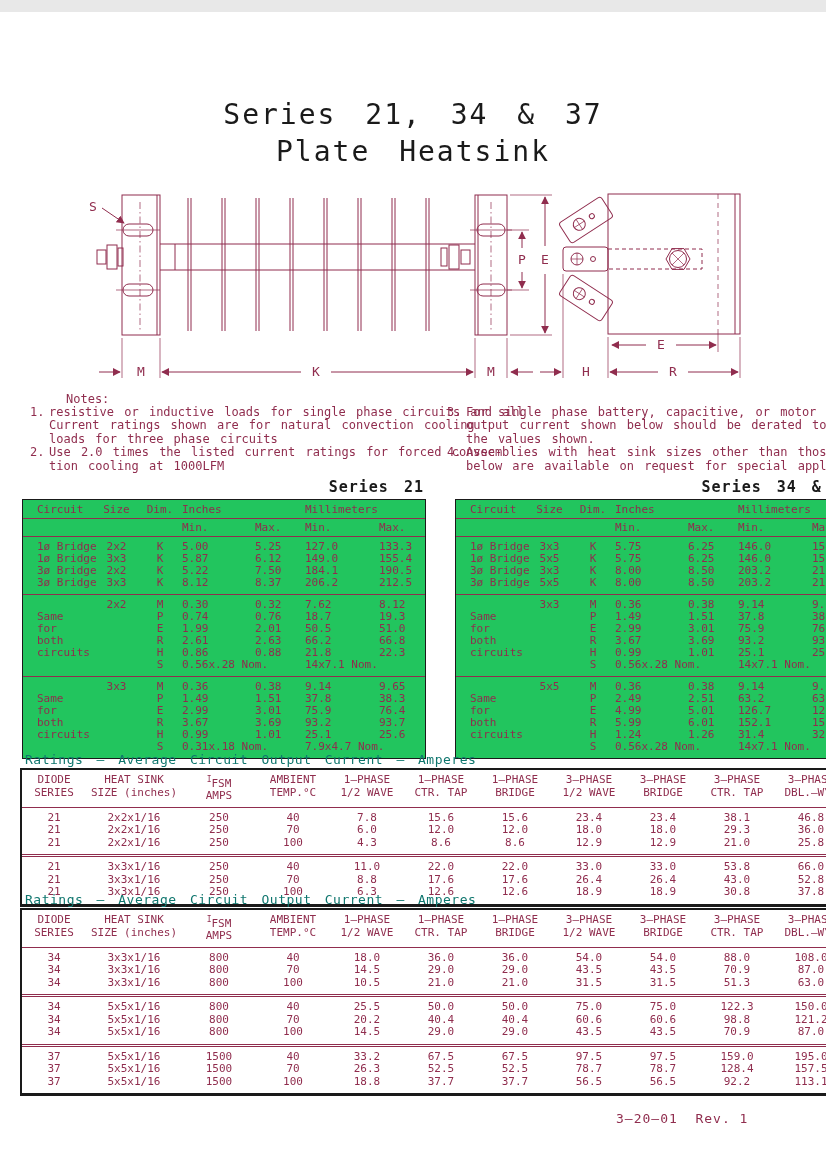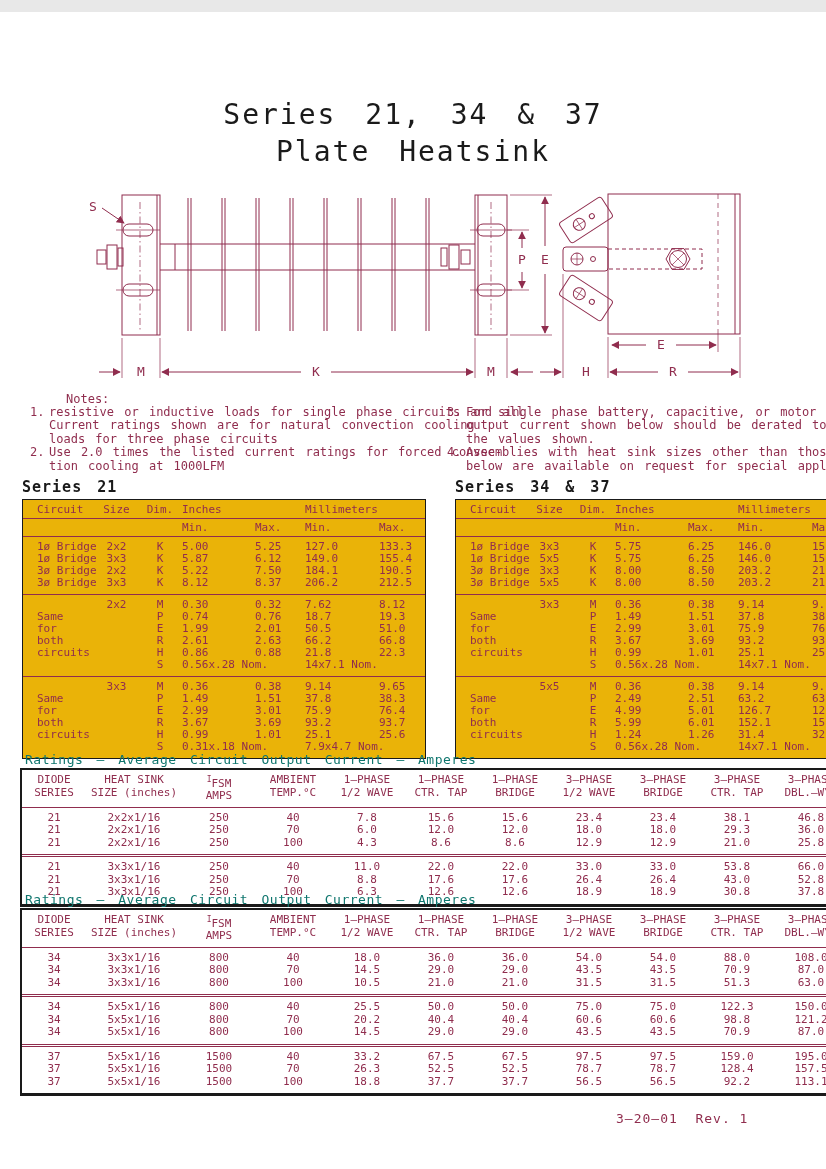--- a/index.html
+++ b/index.html
@@ -20,26 +20,26 @@
 
   .notes-head { left:30px; top:380px; font-size:12px; color:#902d4e;padding-left:36px; }
   .notes { font-size:12px; color:#902d4e; line-height:13.4px; word-spacing:3px; white-space:nowrap; }
   .notes .note { display:flex; }
   .notes .num { width:19px; flex:none; }
   #notes-left  { left:30px;  top:394px; }
   #notes-right { left:447px; top:394px; }
 
   .sec-title {
     font-size:15px; font-weight:bold; color:#1a1a1a;
-    letter-spacing:1px; word-spacing:5px; text-align:left;
+    letter-spacing:1px; word-spacing:5px; text-align:right;
   }
   #t21-title   { left:22px;  top:466px; width:402px; }
   #t3437-title { left:455px; top:466px; width:402px; }
 
-  .dimtable { border:1.5px solid #1a1a1a; color:#902d4e; font-size:11px; background:#eab308; }
+  .dimtable { border:1.5px solid #1a1a1a; color:#902d4e; font-size:11px; background:#22c55e; }
   #t21   { left:22px;  top:487px; width:402px; }
   #t3437 { left:455px; top:487px; width:402px; }
   .drow { display:grid; grid-template-columns:70px 45px 42px 73px 50px 74px 1fr; line-height:12px; }
   .drow > span { white-space:nowrap; padding-left:2px; }
   .drow > span:nth-child(1) { padding-left:14px; }
   .drow > span:nth-child(2), .drow > span:nth-child(3) { text-align:center; }
   .dhead1 { padding:3px 0 2px; border-bottom:1px solid #902d4e; line-height:13px; }
   .dhead2 { padding:2px 0 2px; border-bottom:1px solid #902d4e; line-height:13px; }
   .dgroup { padding:4px 0 5px; }
   .dgroup + .dgroup { border-top:1.5px solid #902d4e; }

